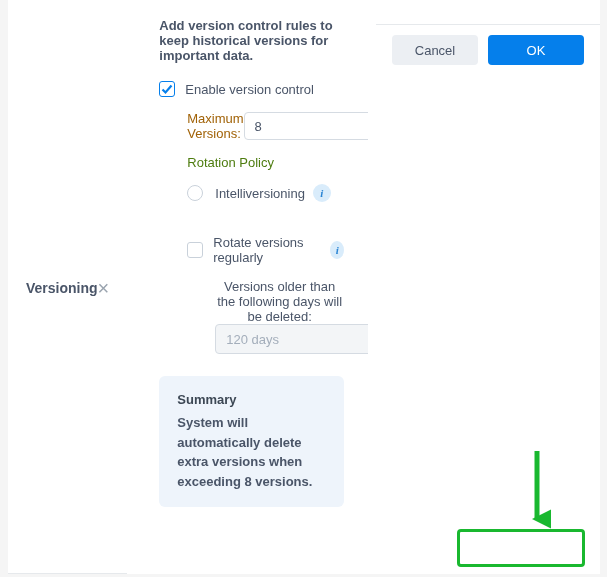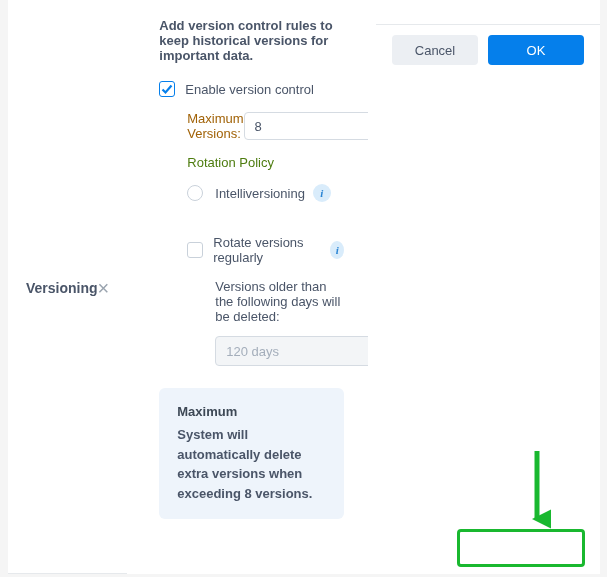--- a/index.html
+++ b/index.html
@@ -137,21 +137,22 @@
     display: inline-flex;
     align-items: center;
     justify-content: center;
     margin-left: 8px;
   }
   .gap-top {
     margin-top: 33px;
   }
   .hint {
     color: #4a5568;
-    margin-bottom: 12px;
+    margin-bottom: 0;
+    text-align: center;
   }
   .select {
     width: 198px;
     height: 30px;
     border: 1px solid #d5dbe2;
     border-radius: 4px;
     padding: 0 10px;
     display: flex;
     align-items: center;
     justify-content: space-between;
@@ -272,21 +273,21 @@
     <div class="hint indent2">Versions older than the following days will be deleted:</div>
 
     <div class="indent2">
       <div class="select">
         <span>120 days</span>
         <span class="chevron"></span>
       </div>
     </div>
 
     <div class="summary indent">
-      <div class="summary-title">Maximum</div>
+      <div class="summary-title">Summary</div>
       <div class="summary-body">
         <span>System will automatically delete extra versions when exceeding </span><b>8</b><span> versions.</span>
       </div>
     </div>
   </div>
 
   <div class="footer">
     <div class="btn btn-cancel">Cancel</div>
     <div class="btn btn-ok">OK</div>
   </div>

